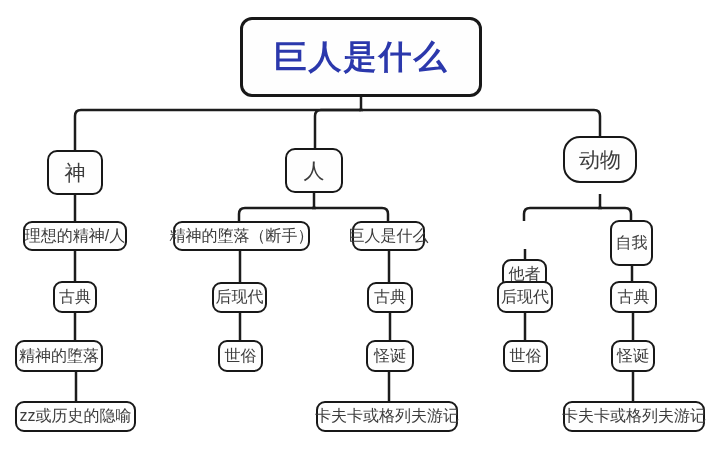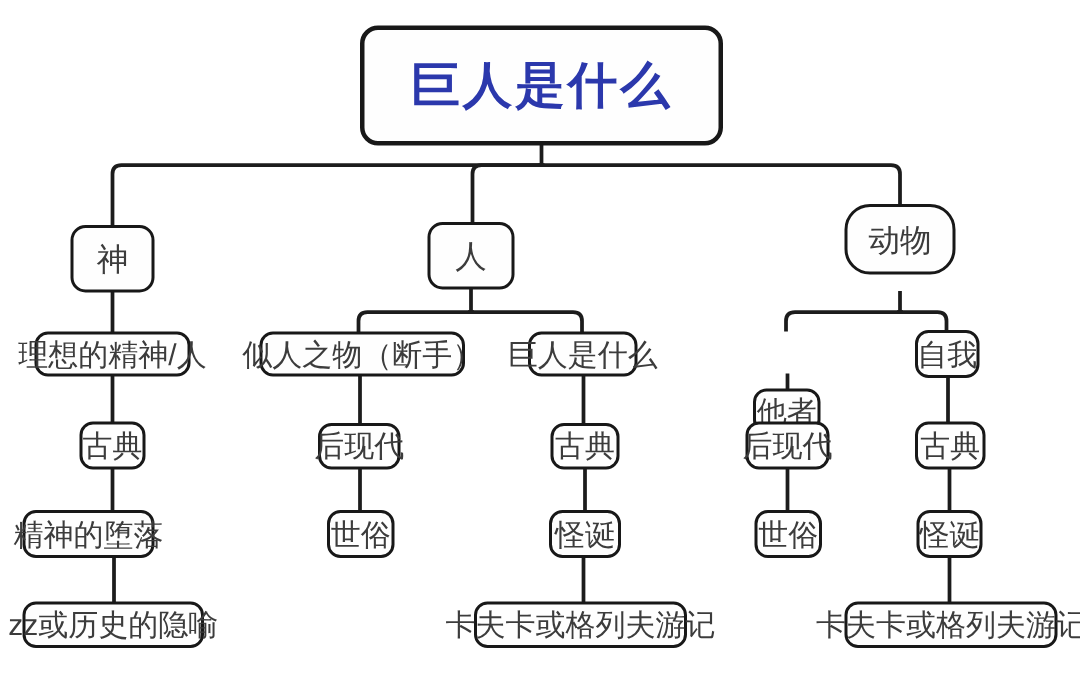--- a/index.html
+++ b/index.html
@@ -32,21 +32,21 @@
   }
   .node {
     position: absolute;
     box-sizing: border-box;
     display: flex;
     align-items: center;
     justify-content: center;
     background: var(--node-bg);
     border: 2.5px solid var(--node-border);
     border-radius: 9px;
-    font-size: 20px;
+    font-size: 16px;
     color: var(--node-text);
     white-space: nowrap;
     cursor: default;
   }
   .lvl1 {
     font-size: 21px;
     border-radius: 10px;
   }
   .title-node {
     font-size: 33px;
@@ -100,31 +100,31 @@
 
   <div class="node lvl1" style="left:47px; top:150px; width:56px; height:45px;">神</div>
   <div class="node lvl1" style="left:285px; top:148px; width:58px; height:45px;">人</div>
   <div class="node lvl1" style="left:563px; top:136px; width:74px; height:47px;border-radius:17px;">动物</div>
 
   <div class="node" style="left:23px; top:221px; width:104px; height:30px;">理想的精神/人</div>
   <div class="node" style="left:53px; top:281px; width:44px; height:32px;">古典</div>
   <div class="node" style="left:15px; top:340px; width:88px; height:32px;">精神的堕落</div>
   <div class="node" style="left:15px; top:401px; width:121px; height:31px;">zz或历史的隐喻</div>
 
-  <div class="node" style="left:173px; top:221px; width:137px; height:30px;">似人之物（断手）</div>
+  <div class="node" style="left:173px; top:221px; width:137px; height:30px;">精神的堕落（断手）</div>
   <div class="node" style="left:212px; top:282px; width:55px; height:31px;">后现代</div>
   <div class="node" style="left:218px; top:340px; width:45px; height:32px;">世俗</div>
 
   <div class="node" style="left:352px; top:221px; width:73px; height:30px;">巨人是什么</div>
   <div class="node" style="left:367px; top:282px; width:46px; height:31px;">古典</div>
   <div class="node" style="left:366px; top:340px; width:48px; height:32px;">怪诞</div>
   <div class="node" style="left:316px; top:401px; width:142px; height:31px;">卡夫卡或格列夫游记</div>
 
   <div class="node" style="left:502px; top:220px; width:45px; height:30px;margin-top:39px;">他者</div>
   <div class="node" style="left:497px; top:281px; width:56px; height:32px;">后现代</div>
   <div class="node" style="left:503px; top:340px; width:45px; height:32px;">世俗</div>
 
-  <div class="node" style="left:610px; top:220px; width:43px; height:32px;">自我</div>
+  <div class="node" style="left:610px; top:220px; width:43px; height:46px;">自我</div>
   <div class="node" style="left:610px; top:281px; width:47px; height:32px;">古典</div>
   <div class="node" style="left:611px; top:340px; width:44px; height:32px;">怪诞</div>
   <div class="node" style="left:563px; top:401px; width:142px; height:31px;">卡夫卡或格列夫游记</div>
 
 </div>
 
 </body></html>

